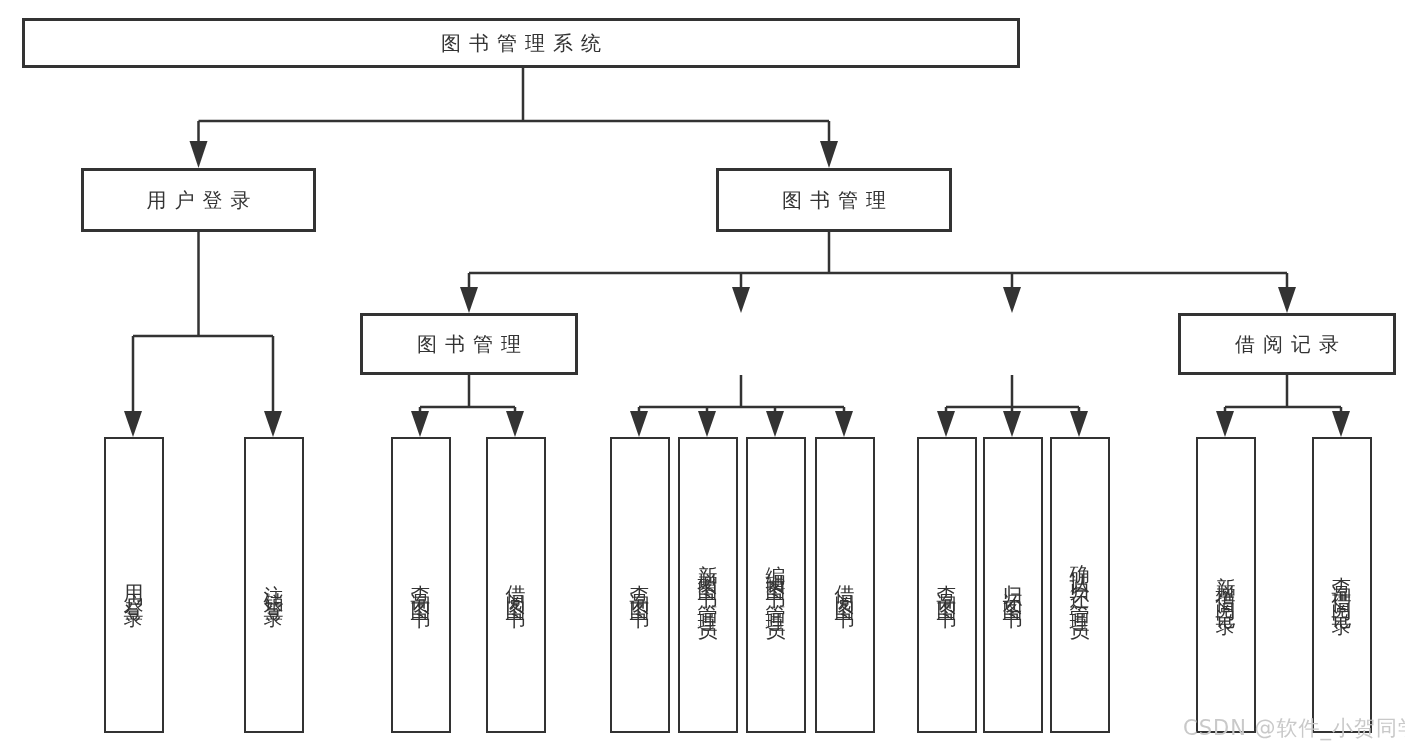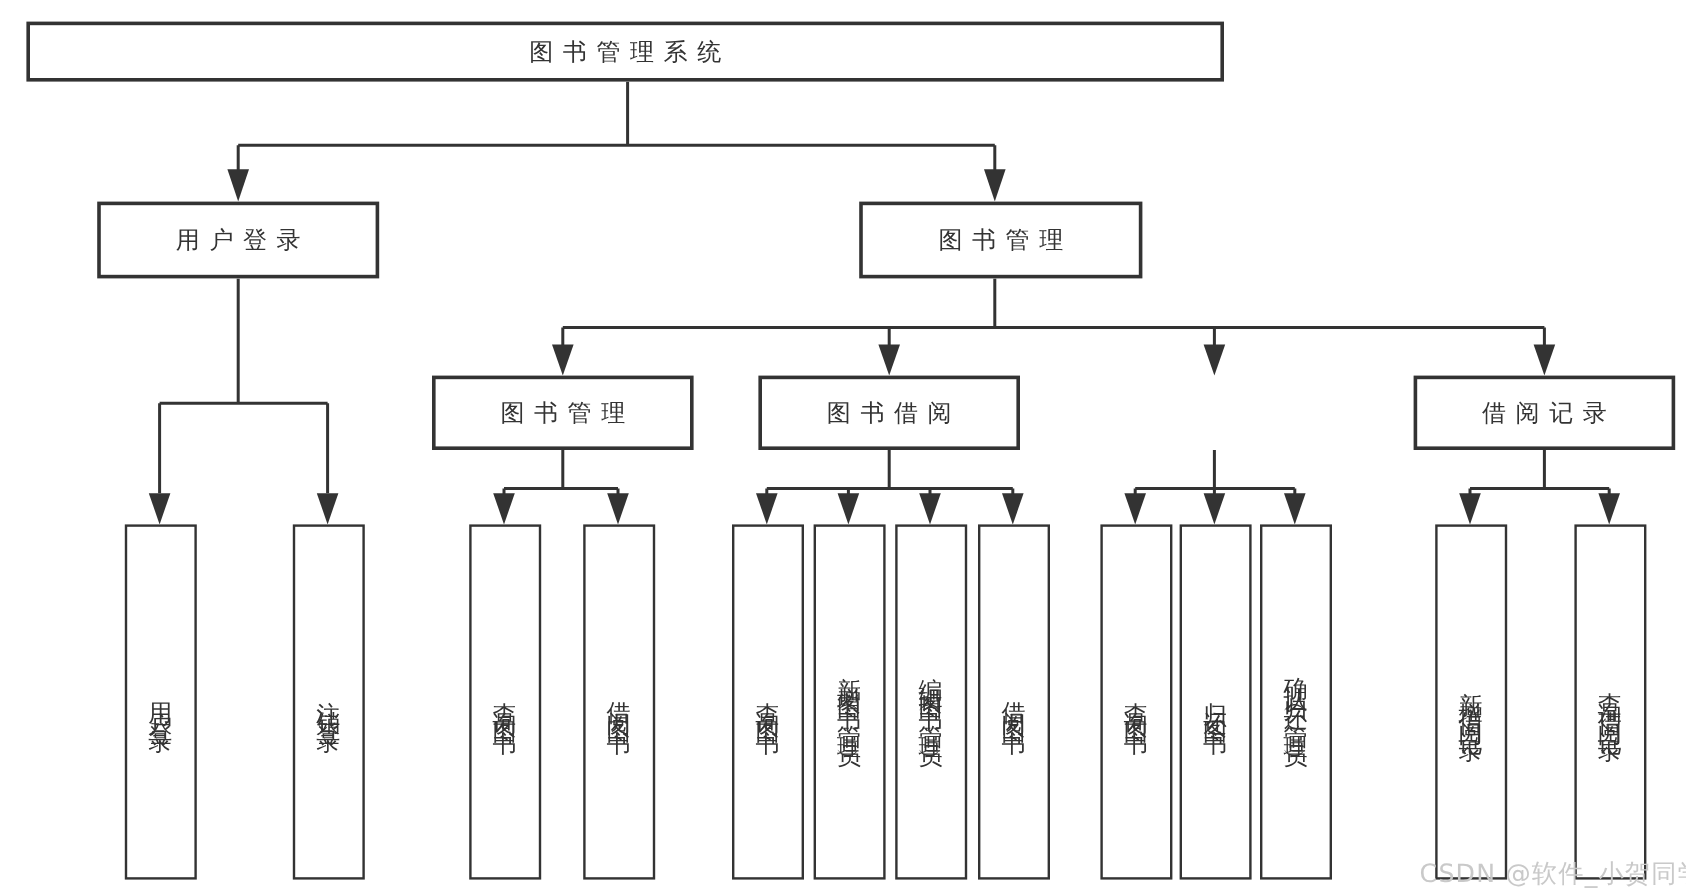--- a/index.html
+++ b/index.html
@@ -133,21 +133,20 @@
       <polygon points="1341,437 1332,411 1350,411"></polygon>
     </g>
   </svg>
 
   <div class="node root">图书管理系统</div>
 
   <div class="node lv2-a">用户登录</div>
   <div class="node lv2-b">图书管理</div>
 
   <div class="node lv3" style="left:360px">图书管理</div>
-  <div class="node lv3" style="left:632px">图书借阅</div>
   <div class="node lv3" style="left:1178px">借阅记录</div>
 
   <div class="leaf" style="left:104px">
     <span>用户登录</span>
   </div>
   <div class="leaf" style="left:244px">
     <span>注销登录</span>
   </div>
 
   <div class="leaf" style="left:391px">

